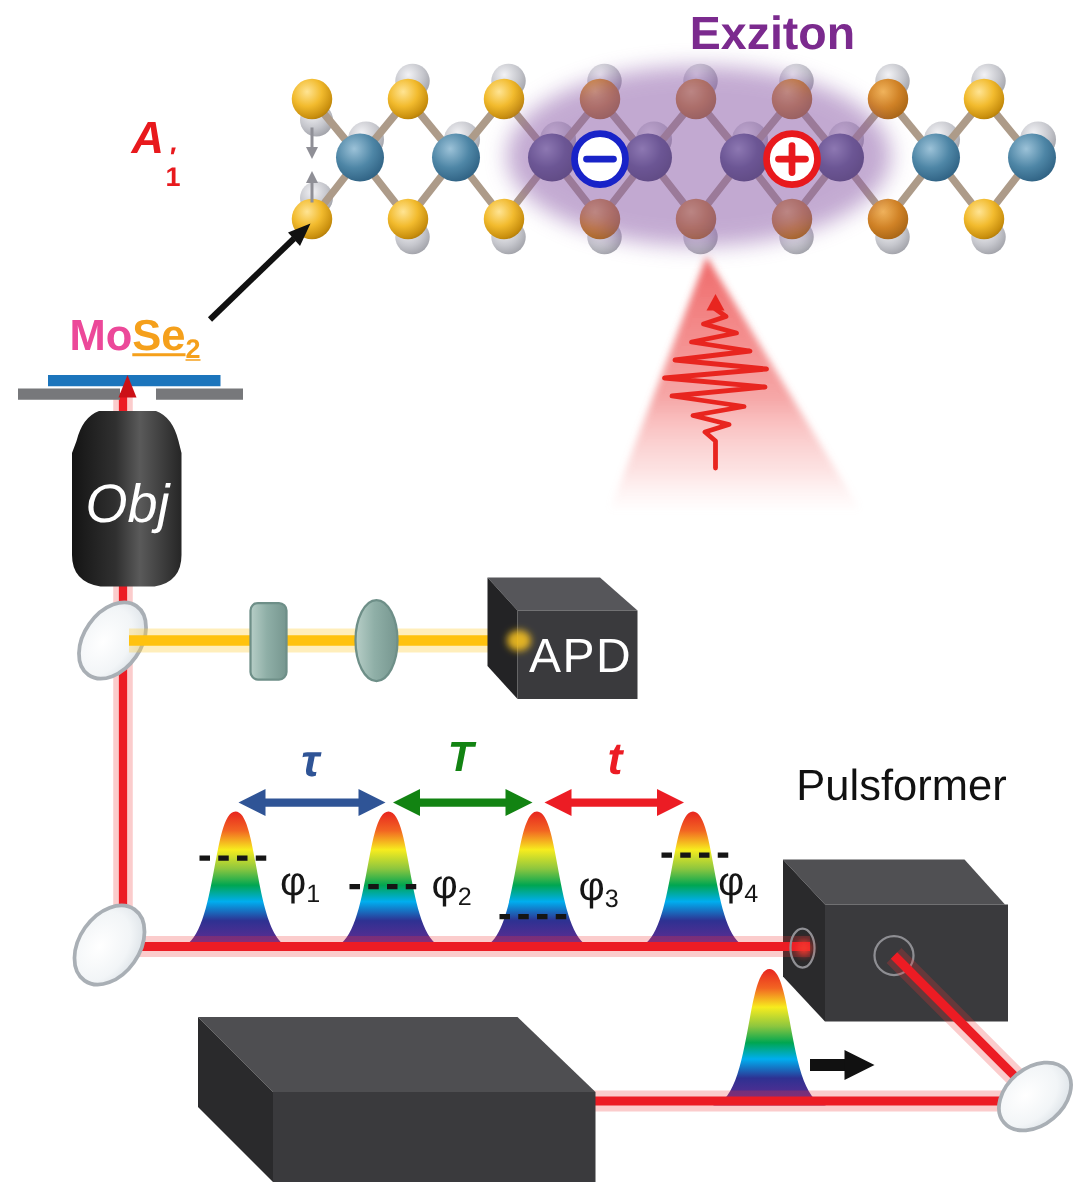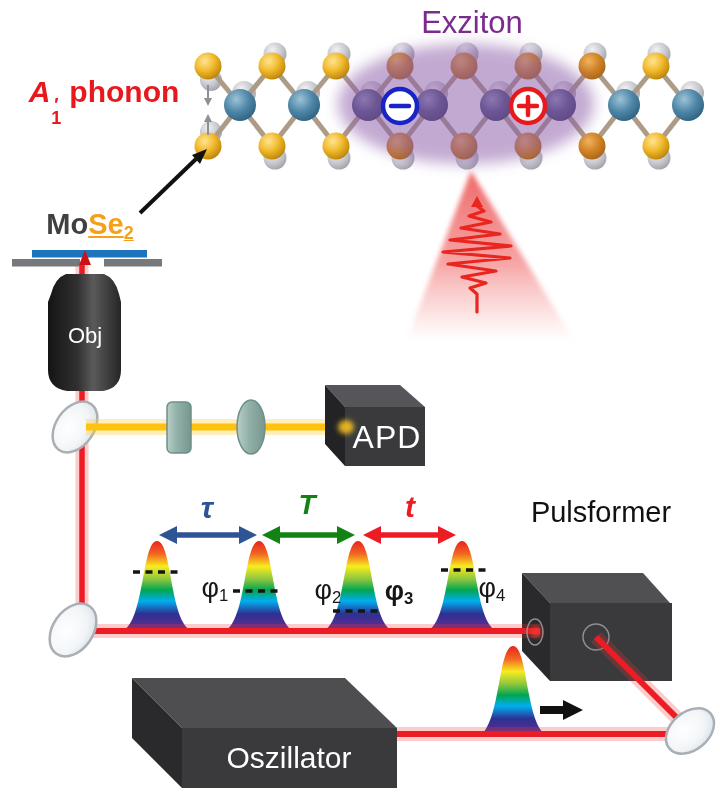--- a/index.html
+++ b/index.html
@@ -1,30 +1,30 @@
 <!DOCTYPE html>
 <html><head>
 <meta charset="utf-8">
 <style>
   html,body{margin:0;padding:0;background:#fff;}
   #stage{position:relative;width:720px;height:800px;background:#fff;overflow:hidden;
          font-family:"Liberation Sans",sans-serif;}
   #diagram{position:absolute;left:0;top:0;width:720px;height:800px;}
   .lbl{position:absolute;transform:translate(-50%,-50%);white-space:nowrap;line-height:1;}
   .lbl sub{font-size:0.62em;vertical-align:-0.28em;}
-  .exciton{color:#7B2A8E;font-size:31px;font-weight:400;}
+  .exciton{color:#7B2A8E;font-size:31px;font-weight:700;margin-left:43px;}
   .phonon{color:#E8191D;font-size:30px;font-weight:600;}
   .phonon .a{font-style:italic;}
   .stack{display:inline-flex;flex-direction:column;align-items:center;
          font-size:0.60em;line-height:0.72;vertical-align:-0.48em;margin-left:1px;}
   .phonon .word{margin-left:8px;}
   .mose2{font-size:29px;font-weight:600;}
-  .mose2 .mo{color:#404040;}
+  .mose2 .mo{color:#ec4899;}
   .mose2 .se{color:#F5A01B;text-decoration:underline;}
-  .obj{color:#fff;font-size:22px;}
+  .obj{color:#fff;font-size:36px;font-style:italic;}
   .apd{color:#fff;font-size:32px;letter-spacing:1px;}
   .pulsformer{color:#111;font-size:29px;}
   .oszillator{color:#fff;font-size:30px;}
   .delay{font-style:italic;font-weight:600;}
   .delay.tau{color:#2F5496;font-size:30px;}
   .delay.T{color:#128312;font-size:28px;}
   .delay.t{color:#EC1C24;font-size:30px;}
   .phi{color:#161616;font-size:27px;}
 </style>
 </head>
@@ -322,34 +322,33 @@
     <line x1="540" y1="710" x2="566" y2="710" stroke="#111" stroke-width="8"></line>
     <polygon points="583,710 563,700 563,720" fill="#111"></polygon>
   </g>
 </svg>
 
 <div class="lbl exciton" style="left:472px;top:22px;">Exziton</div>
 
 <div class="lbl phonon" style="left:104px;top:101px;"><span class="a">A</span><span class="stack">
         <span>′</span>
         <span>1</span>
-      </span><span class="word">phonon</span></div>
+      </span></div>
 
 <div class="lbl mose2" style="left:90px;top:226px;"><span class="mo">Mo</span><span class="se">Se</span><sub class="se">2</sub></div>
 
 <div class="lbl obj" style="left:85px;top:336px;">Obj</div>
 
 <div class="lbl apd" style="left:387px;top:437px;">APD</div>
 
 <div class="lbl delay tau" style="left:207px;top:508px;">τ</div>
 <div class="lbl delay T" style="left:307px;top:505px;">T</div>
 <div class="lbl delay t" style="left:410px;top:507px;">t</div>
 
-<div class="lbl phi" style="left:200px;top:590px;margin-left:15px;"><span>φ</span><sub>1</sub></div>
-<div class="lbl phi" style="left:301px;top:592px;margin-left:27px;"><span>φ</span><sub>2</sub></div>
-<div class="lbl phi" style="left:399px;top:593px;font-weight:bold;"><span>φ</span><sub>3</sub></div>
+<div class="lbl phi" style="left:200px;top:590px;"><span>φ</span><sub>1</sub></div>
+<div class="lbl phi" style="left:301px;top:592px;"><span>φ</span><sub>2</sub></div>
+<div class="lbl phi" style="left:399px;top:593px;"><span>φ</span><sub>3</sub></div>
 <div class="lbl phi" style="left:492px;top:590px;"><span>φ</span><sub>4</sub></div>
 
-<div class="lbl pulsformer" style="left:601px;top:512px;">Pulsformer</div>
-
-<div class="lbl oszillator" style="left:289px;top:758px;">Oszillator</div>
+<div class="lbl pulsformer" style="left:601px;top:525px;">Pulsformer</div>
+
 
 </div>
 
 </body></html>

